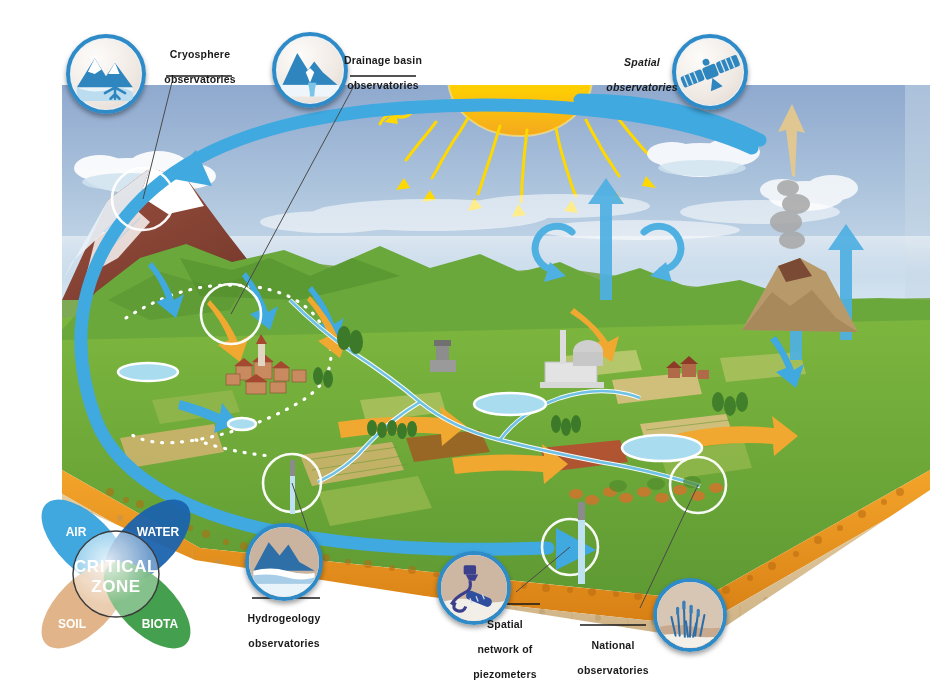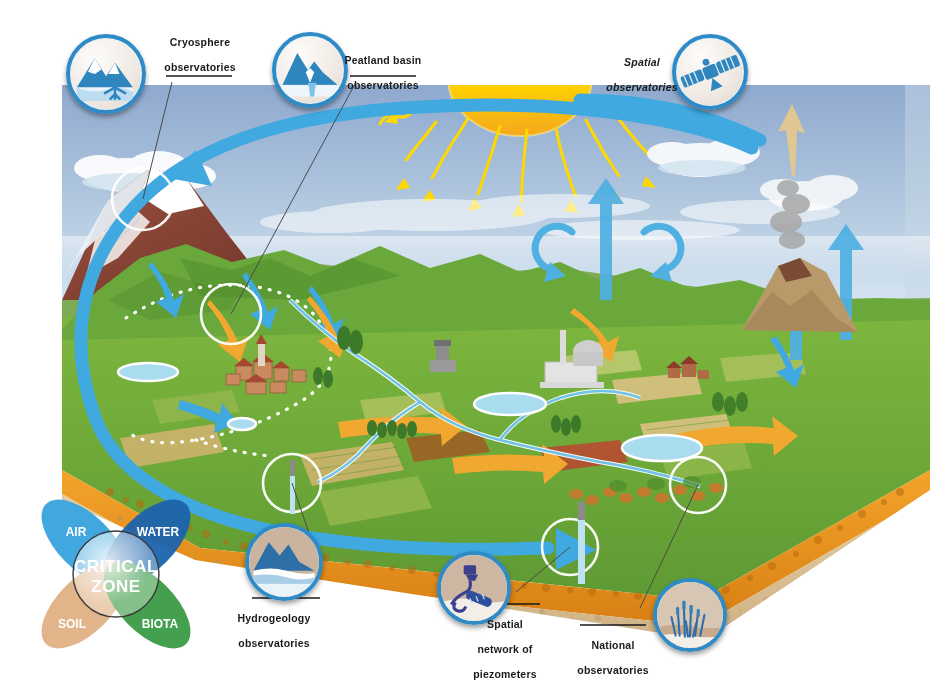--- a/index.html
+++ b/index.html
@@ -632,36 +632,36 @@
       </g>
       <g fill="#3a7fb8">
         <rect x="24.5" y="18" width="3.2" height="9" rx="1.6"></rect>
         <rect x="31.5" y="22" width="3.2" height="9" rx="1.6"></rect>
         <rect x="38.5" y="26" width="3" height="8" rx="1.5"></rect>
         <rect x="18.5" y="24" width="3" height="8" rx="1.5"></rect>
       </g>
     </svg>
   </div>
 
-  <div class="callout" style="left:150px;top:24px;width:100px;">
+  <div class="callout" style="left:150px;top:36px;width:100px;">
     <span>Cryosphere</span>
     <span>observatories</span>
   </div>
 
   <div class="callout" style="left:333px;top:42px;width:100px;">
-    <span>Peatland basin</span>
+    <span>Drainage basin</span>
     <span>observatories</span>
   </div>
 
   <div class="callout" style="left:592px;top:44px;width:100px;font-style:italic;">
     <span>Spatial</span>
     <span>observatories</span>
   </div>
 
-  <div class="callout" style="left:224px;top:600px;width:100px;">
+  <div class="callout" style="left:234px;top:600px;width:100px;">
     <span>Hydrogeology</span>
     <span>observatories</span>
   </div>
 
   <div class="callout" style="left:455px;top:606px;width:100px;">
     <span>Spatial</span>
     <span>network of</span>
     <span>piezometers</span>
   </div>
 

